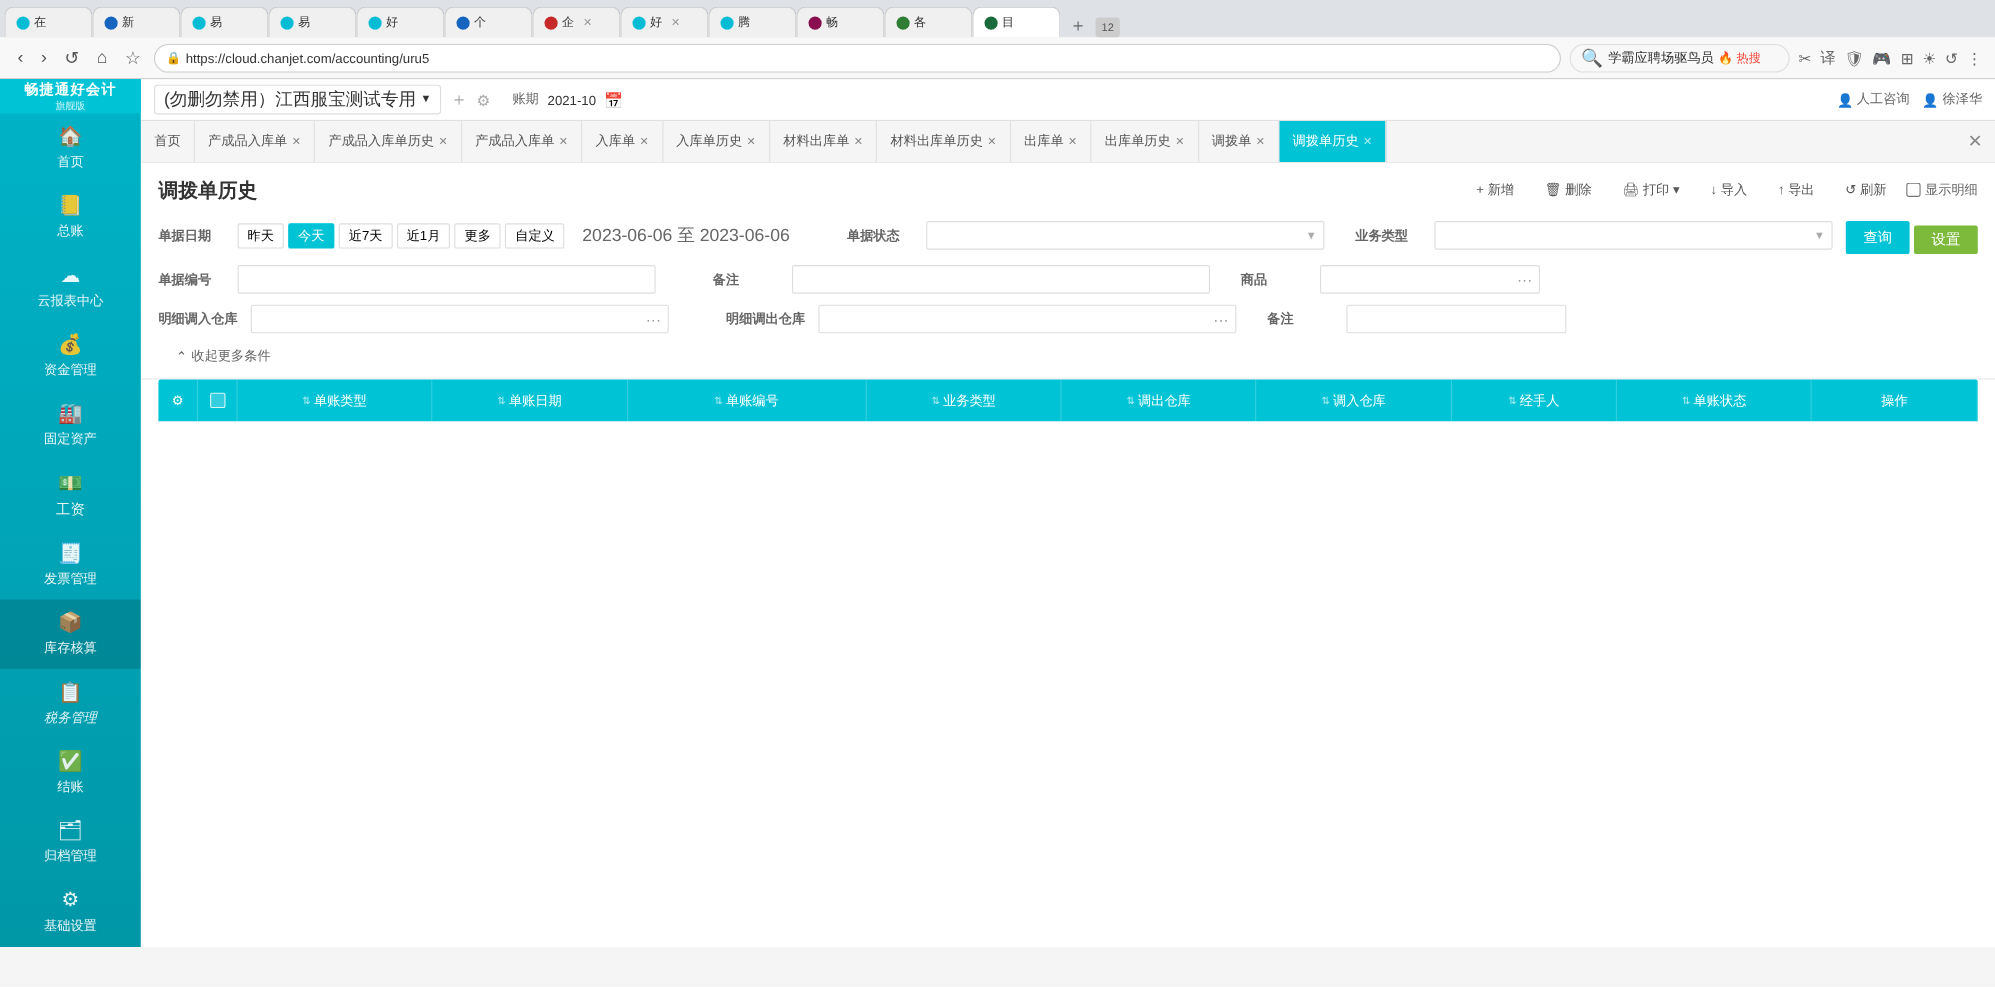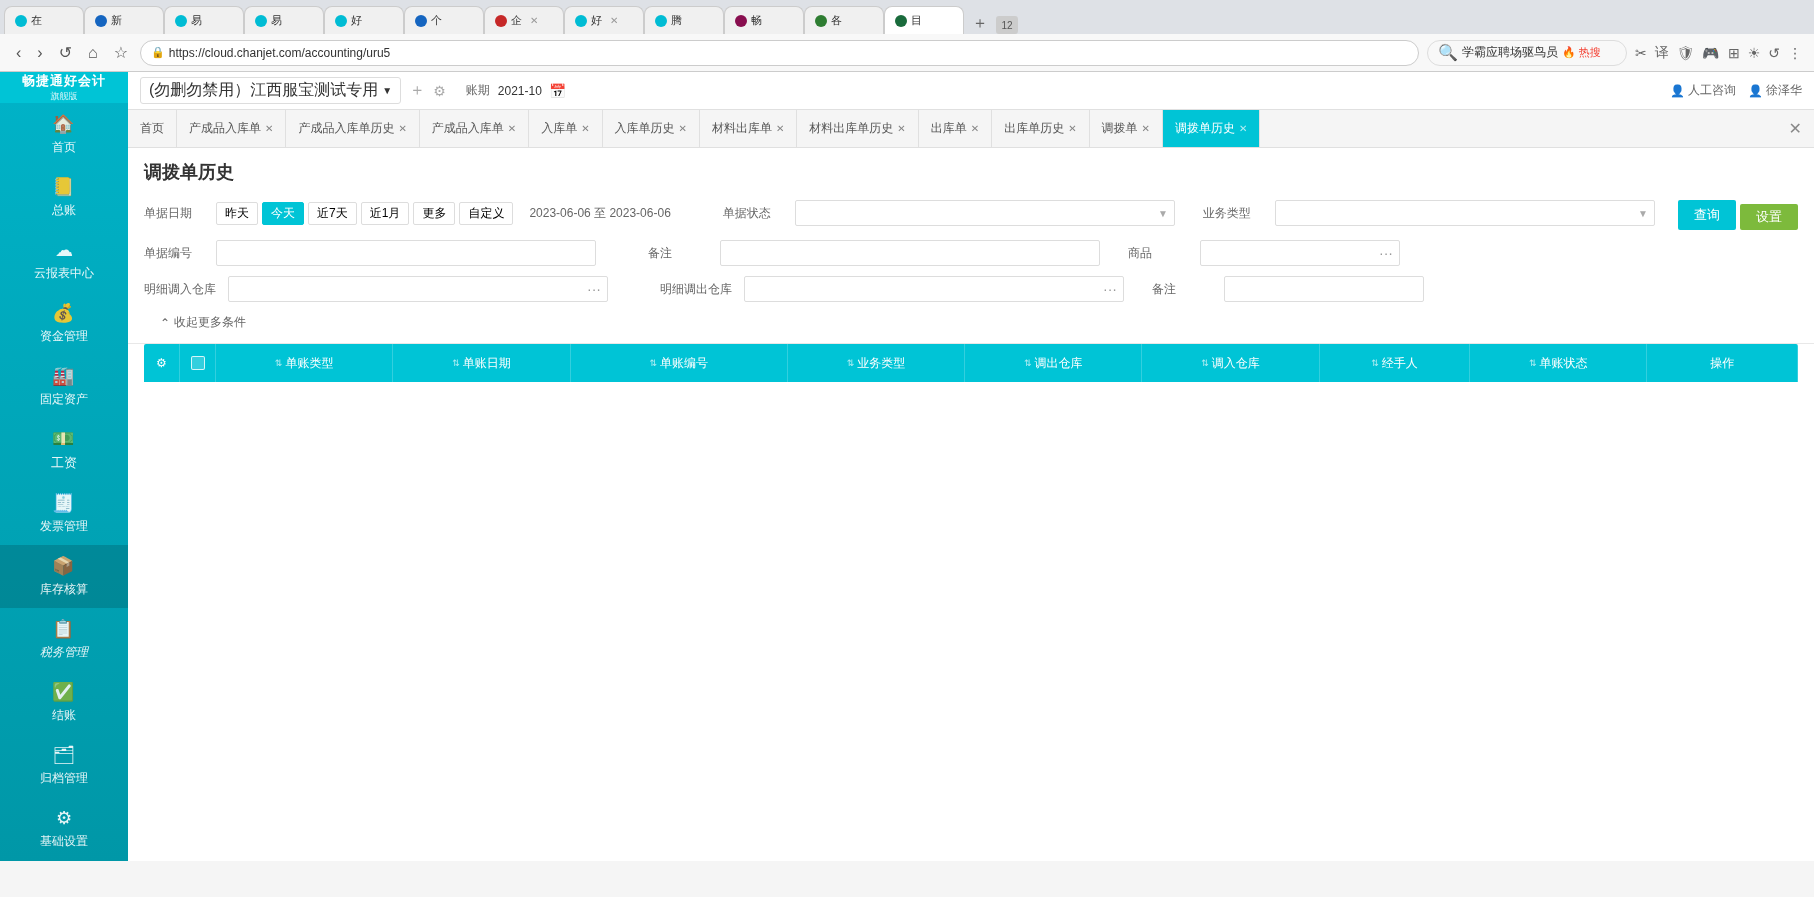--- a/index.html
+++ b/index.html
@@ -48,25 +48,25 @@
 
     
     .page-header { display: flex; align-items: center; justify-content: space-between; padding: 12px 16px 8px; }
     .page-title { font-size: 18px; font-weight: bold; color: #333; }
     .header-actions { display: flex; align-items: center; gap: 8px; }
     .action-btn { display: flex; align-items: center; gap: 3px; padding: 4px 10px; font-size: 12px; color: #555; cursor: pointer; border: none; background: none; }
 
     
     .filter-area { padding: 8px 16px; border-bottom: 1px solid #e8e8e8; }
     .filter-row { display: flex; align-items: center; margin-bottom: 10px; gap: 12px; flex-wrap: wrap; }
-    .filter-label { font-size: 12px; color: #666; white-space: nowrap; min-width: 60px; }
+    .filter-label { font-size: 12px; color: #666; white-space: nowrap; min-width: 60px; font-weight: bold; }
     .filter-date-btns { display: flex; align-items: center; gap: 4px; }
     .date-btn { padding: 2px 8px; font-size: 12px; border: 1px solid #ddd; border-radius: 2px; cursor: pointer; background: #fff; color: #000000; }
     .date-btn.active { background: #00c4d6; color: #fff; border-color: #00c4d6; }
-    .date-range { font-size: 12px; color: #666; margin-left: 4px; }
+    .date-range { font-size: 16px; color: #666; margin-left: 4px; }
     .filter-select { flex: 1; max-width: 380px; height: 26px; border: 1px solid #ddd; border-radius: 2px; font-size: 12px; padding: 0 6px; display: flex; align-items: center; justify-content: space-between; cursor: pointer; background: #fff; }
     .filter-input { flex: 1; max-width: 380px; height: 26px; border: 1px solid #ddd; border-radius: 2px; font-size: 12px; padding: 0 6px; }
     .collapse-btn { margin: 0 auto; display: flex; align-items: center; gap: 4px; font-size: 12px; color: #666; cursor: pointer; padding: 4px 16px; }
 
     
     .query-btn { background: #00c4d6; color: #fff; border: none; border-radius: 2px; padding: 4px 16px; font-size: 13px; cursor: pointer; }
     .settings-btn { background: #7dba3c; color: #fff; border: none; border-radius: 2px; padding: 4px 16px; font-size: 13px; cursor: pointer; margin-top: 4px; }
 
     
     .table-container { padding: 0 16px; }
@@ -325,20 +325,32 @@
         <span>调拨单历史</span>
         <span class="close-btn">✕</span>
       </div>
       <div class="close-all-btn">✕</div>
     </div>
 
     <div class="page-body">
 
       <div class="page-header">
         <h2 class="page-title">调拨单历史</h2>
+        <div class="header-actions">
+          <button class="action-btn">+ 新增</button>
+          <button class="action-btn">🗑 删除</button>
+          <button class="action-btn">🖨 打印 ▾</button>
+          <button class="action-btn">↓ 导入</button>
+          <button class="action-btn">↑ 导出</button>
+          <button class="action-btn">↺ 刷新</button>
+          <label style="display:flex;align-items:center;gap:4px;font-size:12px;color:#666;">
+            <input type="checkbox" style="cursor: pointer;">
+            <span>显示明细</span>
+          </label>
+        </div>
       </div>
 
       <div class="filter-area">
 
         <div class="filter-section" style="margin-bottom:10px;">
           <div class="filter-main">
             <div class="filter-row" style="margin-bottom:0;">
               <span class="filter-label">单据日期</span>
               <div class="filter-date-btns">
                 <button class="date-btn">昨天</button>

